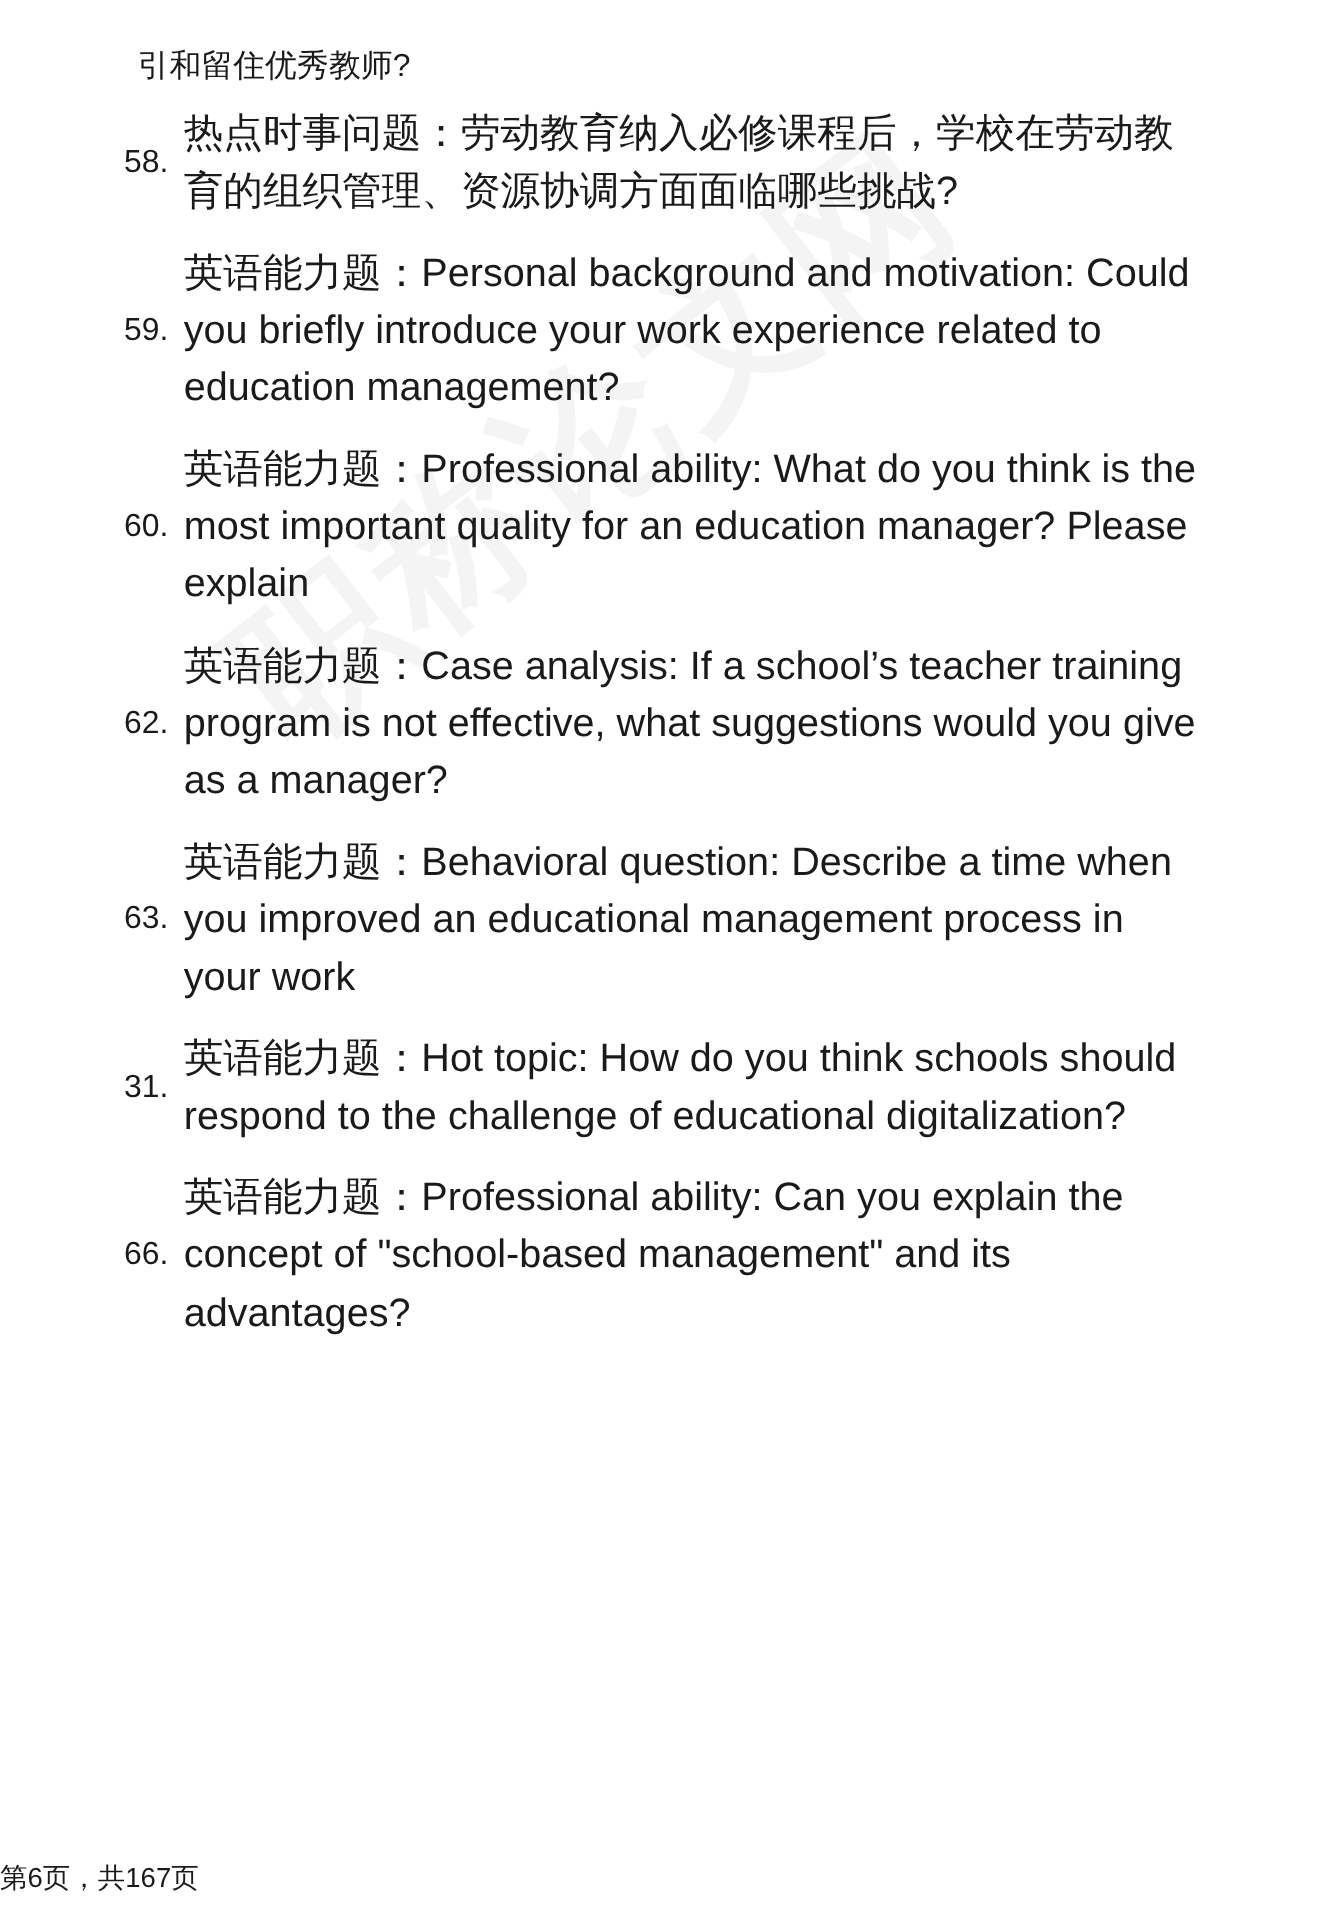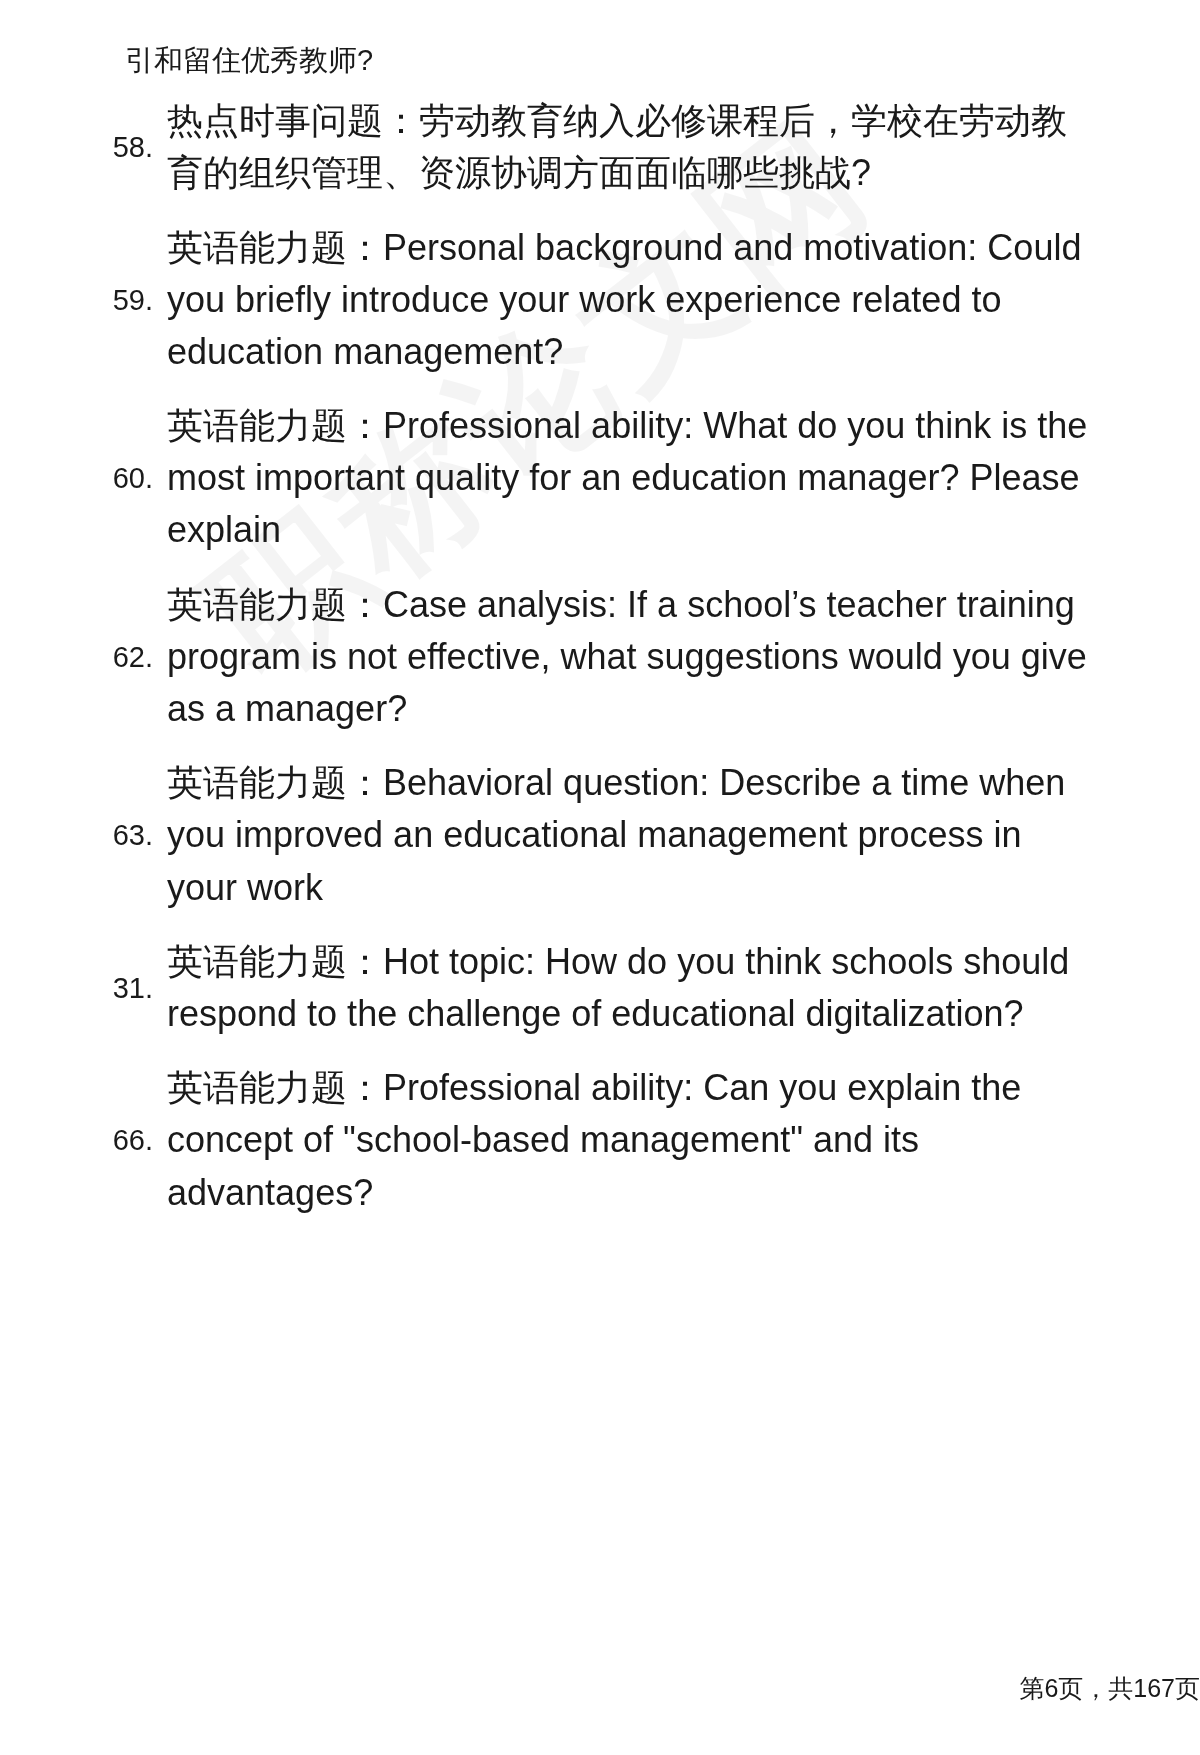--- a/index.html
+++ b/index.html
@@ -84,23 +84,23 @@
     flex: 1 1 auto;
     font-size: 36px;
     line-height: 1.45;
     color: #1a1a1a;
     word-wrap: break-word;
   }
 
   .footer {
     position: absolute;
     left: 0;
-    bottom: 50px;
+    bottom: 32px;
     width: 1200px;
-    text-align: right;
+    text-align: left;
     font-size: 25px;
     color: #1a1a1a;
     z-index: 2;
   }
 </style>
 </head>
 <body>
 
 <div class="page">
 

